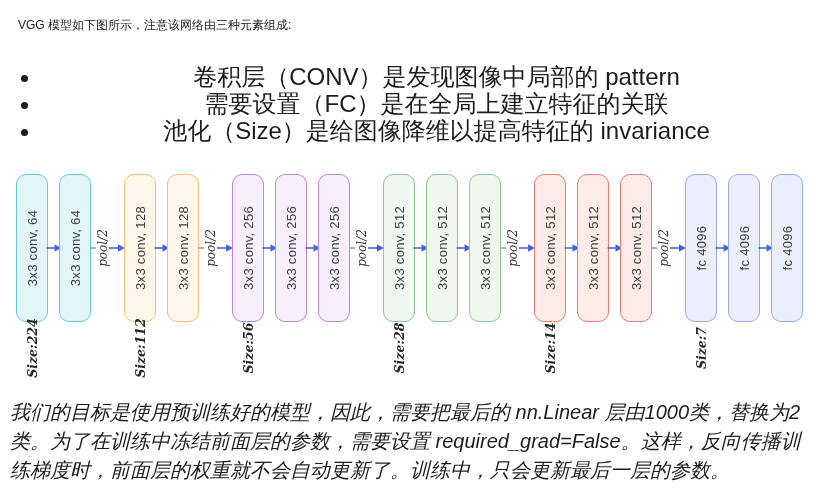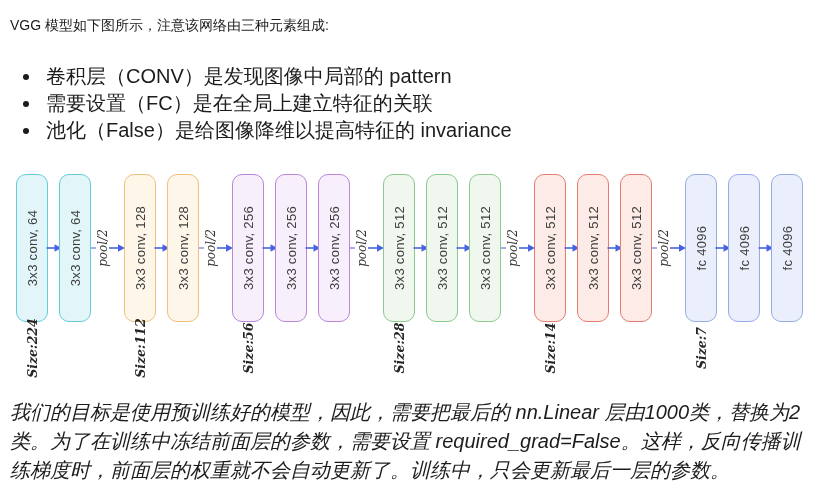--- a/index.html
+++ b/index.html
@@ -6,33 +6,34 @@
   body {
     width: 835px; height: 503px;
     background: #ffffff;
     font-family: "Liberation Sans", "DejaVu Sans", sans-serif;
     color: #1c1c1c;
     overflow: hidden;
   }
   .page { padding: 10px 8px 0 10px; }
 
   .title {
-    margin: 2px 0 0 0;
-    font-size: 14px;
+    margin: 2px 0 0 8px;
+    font-size: 12px;
     line-height: 26px;
   }
 
   ul.features {
     margin: 25px 0 0 0;
     padding: 0 0 0 32px;
   }
   ul.features li {
-    font-size: 20px;
+    font-size: 24px;
     line-height: 27px;
     padding-left: 4px;
+    text-align: center;
   }
 
   .diagram {
     position: relative;
     display: flex;
     align-items: flex-start;
     margin: 30px 0 0 6px;
     height: 202px;
   }
   .group { position: relative; display: flex; height: 148px; }
@@ -100,21 +101,21 @@
 </head>
 <body>
 
 <div class="page">
 
   <p class="title">VGG 模型如下图所示，注意该网络由三种元素组成:</p>
 
   <ul class="features">
     <li>卷积层（CONV）是发现图像中局部的 pattern</li>
     <li>需要设置（FC）是在全局上建立特征的关联</li>
-    <li>池化（False）是给图像降维以提高特征的 invariance</li>
+    <li>池化（Size）是给图像降维以提高特征的 invariance</li>
   </ul>
 
   <div class="diagram">
       <div class="group">
         <div class="block" style="background: rgb(226, 246, 249); border-color: rgb(102, 203, 217);">
           <span class="block-label">3x3 conv, 64</span>
         </div>
         <div class="conn">
           <svg width="15" height="10" viewBox="0 0 15 10">
             <line x1="0" y1="5" x2="9" y2="5" stroke="#4763e0" stroke-width="1.6"></line>

